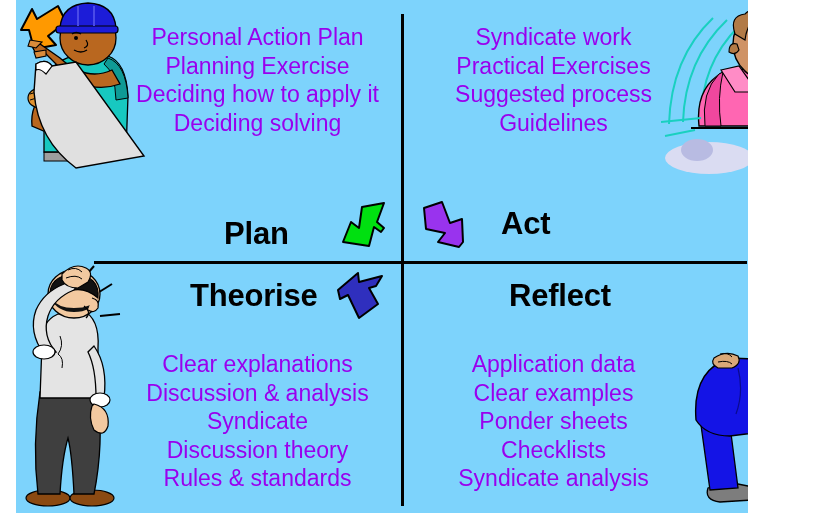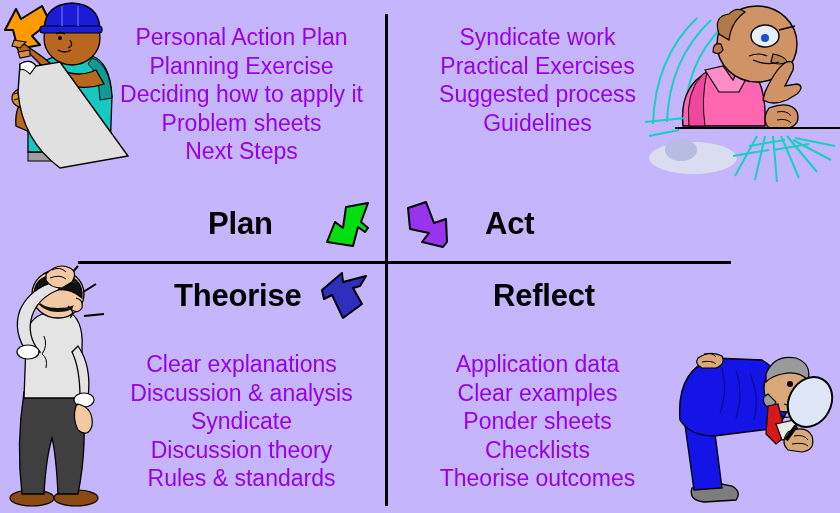--- a/index.html
+++ b/index.html
@@ -2,25 +2,26 @@
 <html><head>
 <meta charset="utf-8">
 <style>
   html, body {
     margin: 0;
     padding: 0;
     background: #ffffff;
   }
   #canvas {
     position: relative;
-    width: 840px;
+    width: 732px;
     height: 513px;
-    background: #c4b5fd;
+    background: #7dd3fc;
     overflow: hidden;
     font-family: "Liberation Sans", sans-serif;
+    margin-left: 16px;
   }
 
   
   .v-divider {
     position: absolute;
     left: 385px;
     top: 14px;
     width: 3px;
     height: 492px;
     background: #000000;
@@ -53,21 +54,21 @@
 
   
   .quad-label {
     position: absolute;
     color: #000000;
     font-size: 31px;
     font-weight: bold;
     letter-spacing: -0.2px;
     white-space: nowrap;
   }
-  #label-plan     { left: 208px; top: 206px; }
+  #label-plan     { left: 208px; top: 216px; }
   #label-act      { left: 485px; top: 206px; }
   #label-theorise { left: 174px; top: 278px; }
   #label-reflect  { left: 493px; top: 278px; }
 
   
   .arrow { position: absolute; }
   #arrow-plan-to-act   { left: 322px; top: 198px; }
   #arrow-act-to-reflect{ left: 396px; top: 198px; }
   #arrow-theorise-plan { left: 318px; top: 268px; }
 
@@ -83,22 +84,21 @@
 
 <div id="canvas">
 
   <div class="v-divider"></div>
   <div class="h-divider"></div>
 
   <div class="quad-text" id="text-plan">
     <div>Personal Action Plan</div>
     <div>Planning Exercise</div>
     <div>Deciding how to apply it</div>
-    <div>Problem sheets</div>
-    <div>Next Steps</div>
+    <div>Deciding solving</div>
   </div>
 
   <div class="quad-text" id="text-act">
     <div>Syndicate work</div>
     <div>Practical Exercises</div>
     <div>Suggested process</div>
     <div>Guidelines</div>
   </div>
 
   <div class="quad-text" id="text-theorise">
@@ -107,21 +107,21 @@
     <div>Syndicate</div>
     <div>Discussion theory</div>
     <div>Rules &amp; standards</div>
   </div>
 
   <div class="quad-text" id="text-reflect">
     <div>Application data</div>
     <div>Clear examples</div>
     <div>Ponder sheets</div>
     <div>Checklists</div>
-    <div>Theorise outcomes</div>
+    <div>Syndicate analysis</div>
   </div>
 
   <div class="quad-label" id="label-plan">Plan</div>
   <div class="quad-label" id="label-theorise">Theorise</div>
   <div class="quad-label" id="label-act">Act</div>
   <div class="quad-label" id="label-reflect">Reflect</div>
 
   <svg class="arrow" id="arrow-plan-to-act" width="56" height="56" viewBox="0 0 56 56">
     <path d="M5,44 L13,24 L21,30 L24,9 L46,5 L39,24 L46,30 L43,34 L36,29 L31,48 Z" fill="#00e010" stroke="#000000" stroke-width="2" stroke-linejoin="round"></path>
   </svg>

